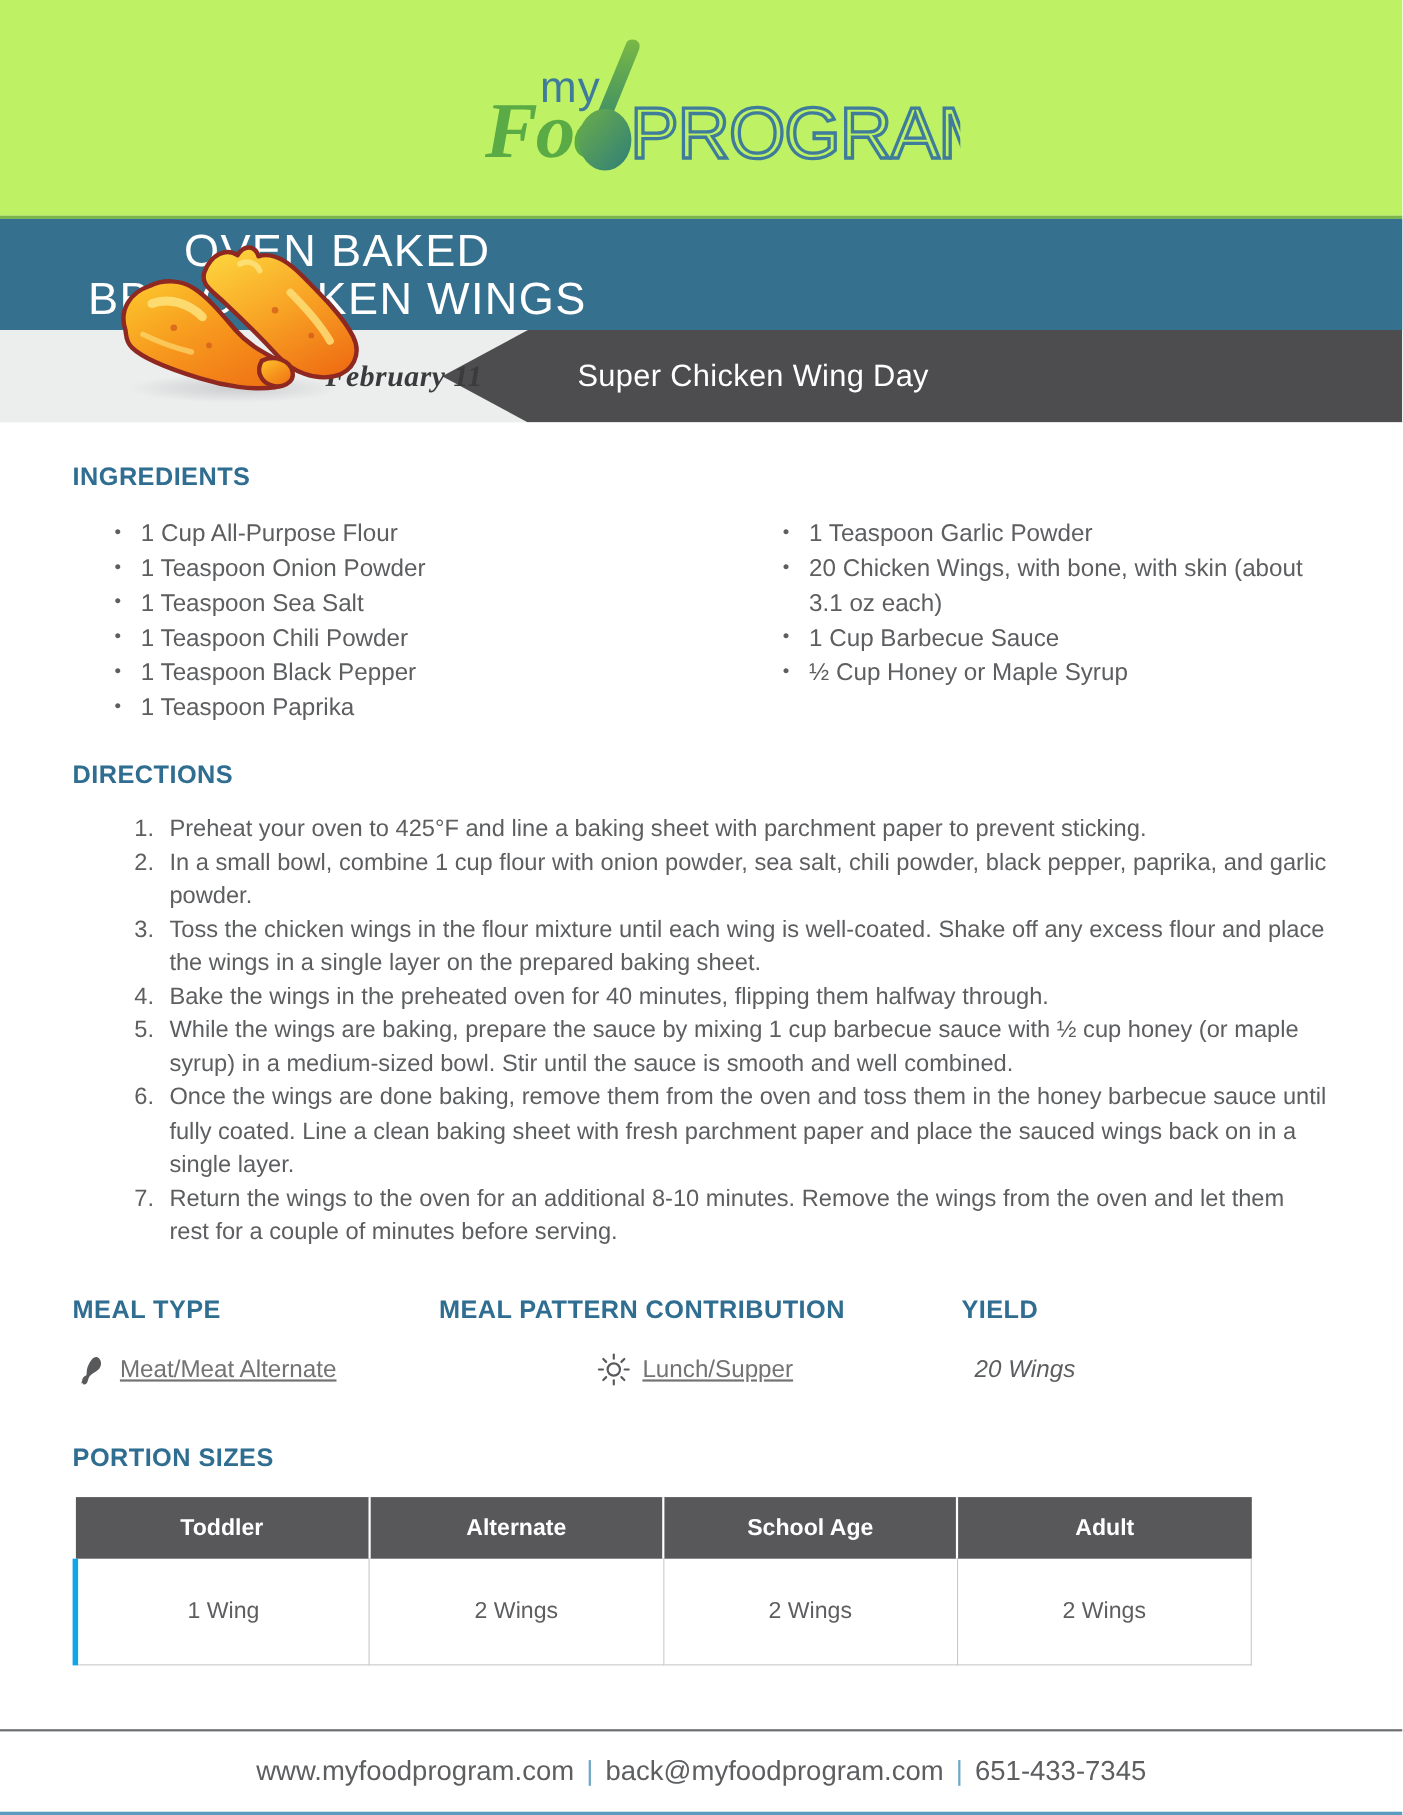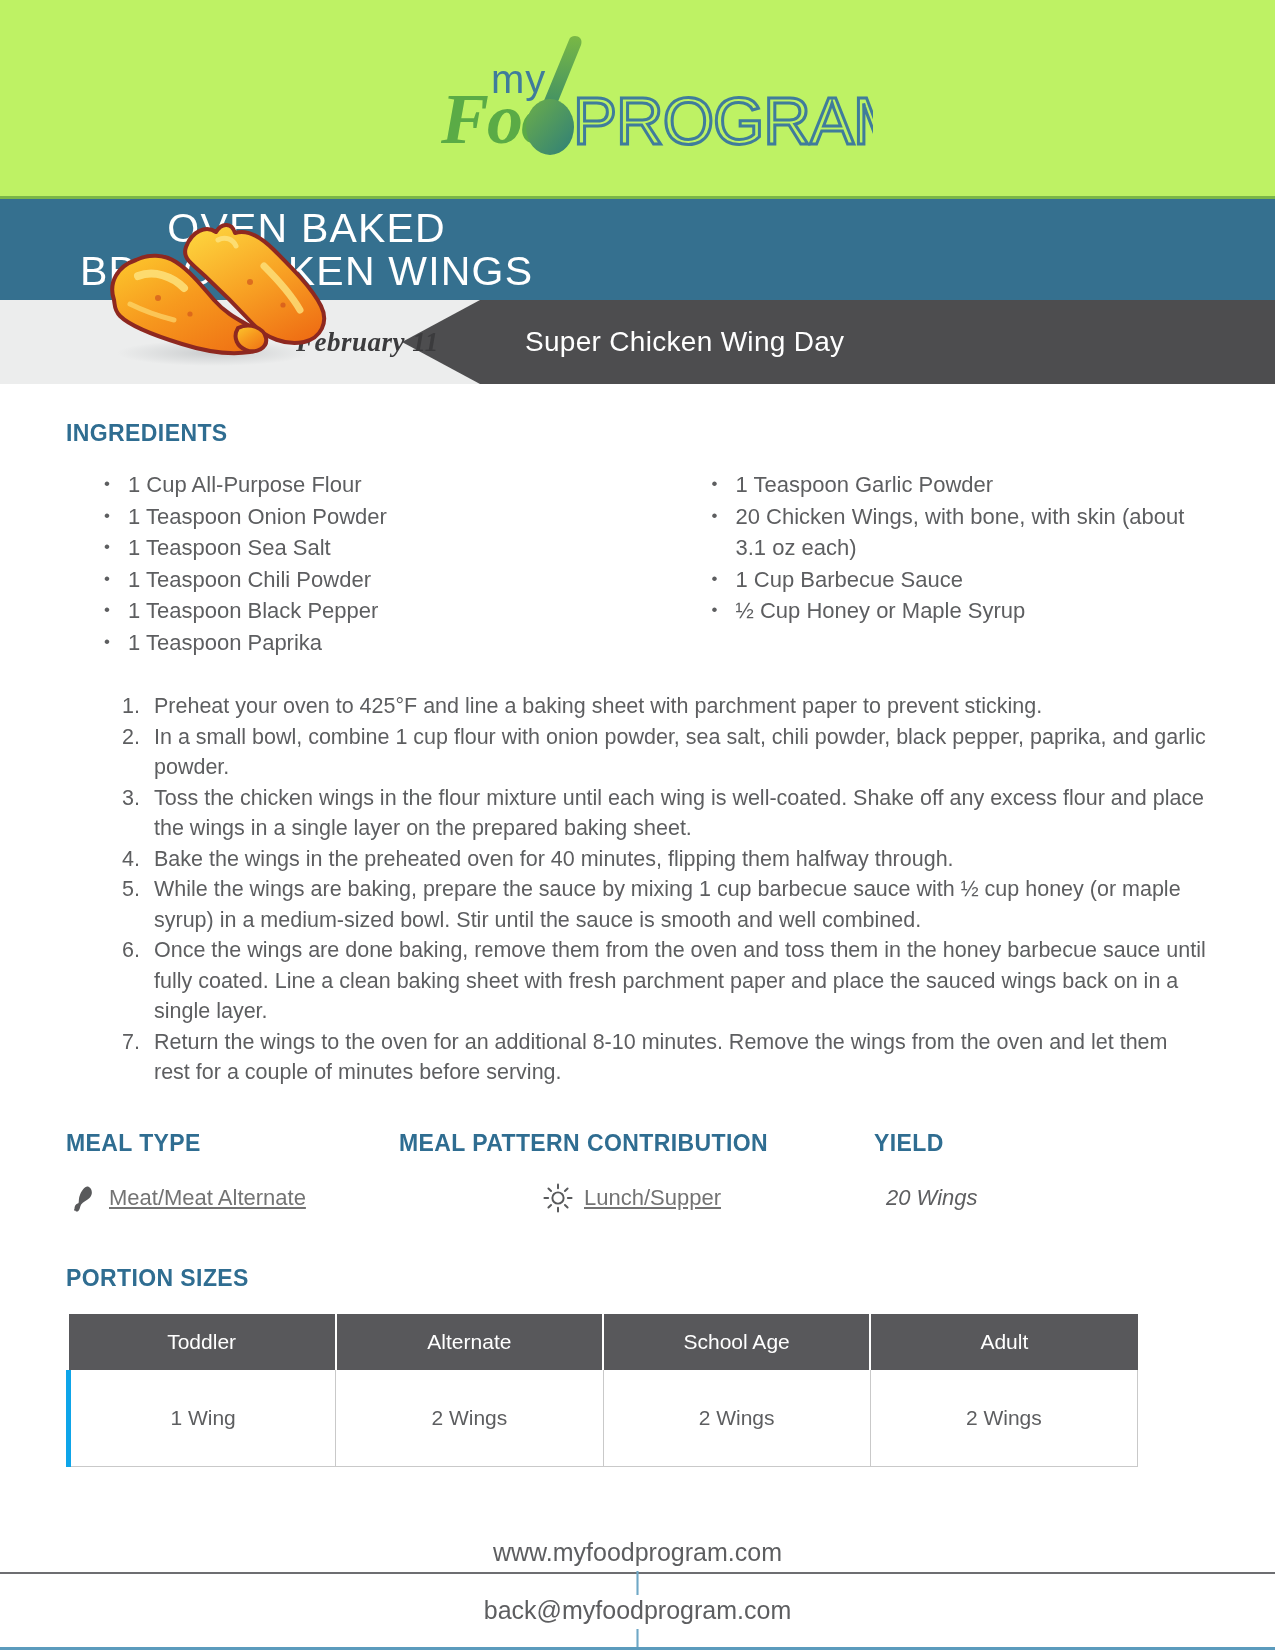--- a/index.html
+++ b/index.html
@@ -208,21 +208,21 @@
   table.portions {
     width: 1072px;
     border-collapse: collapse;
     margin-top: 22px;
     table-layout: fixed;
   }
   table.portions th {
     background: #58585b;
     color: #ffffff;
     font-size: 21px;
-    font-weight: 400;
+    font-weight: 700;
     padding: 16px 0;
     border-right: 2px solid #ffffff;
   }
   table.portions th:last-child { border-right: none; }
   table.portions td {
     font-size: 21px;
     font-weight: 300;
     color: #5d5e60;
     text-align: center;
     padding: 36px 0;
@@ -246,21 +246,20 @@
     right: 0;
     bottom: 10px;
     height: 60px;
     display: flex;
     align-items: center;
     justify-content: center;
     gap: 0;
     font-size: 25px;
     color: #5d5e60;
     font-weight: 300;
-    flex-direction: column;
   }
   .footer .sep {
     color: #6fa8c6;
     margin: 0 11px;
     font-weight: 300;
   }
   .bottom-blue {
     position: absolute;
     left: 0; right: 0; bottom: 0;
     height: 3px;
@@ -376,20 +375,21 @@
           <li>1 Teaspoon Garlic Powder</li>
           <li>20 Chicken Wings, with bone, with skin (about 3.1 oz each)</li>
           <li>1 Cup Barbecue Sauce</li>
           <li>½ Cup Honey or Maple Syrup</li>
         </ul>
       </div>
     </div>
   </div>
 
   <div id="directions-section">
+    <div class="sec-head">DIRECTIONS</div>
     <ol class="dir-list">
       <li>Preheat your oven to 425°F and line a baking sheet with parchment paper to prevent sticking.</li>
       <li>In a small bowl, combine 1 cup flour with onion powder, sea salt, chili powder, black pepper, paprika, and garlic powder.</li>
       <li>Toss the chicken wings in the flour mixture until each wing is well-coated. Shake off any excess flour and place the wings in a single layer on the prepared baking sheet.</li>
       <li>Bake the wings in the preheated oven for 40 minutes, flipping them halfway through.</li>
       <li>While the wings are baking, prepare the sauce by mixing 1 cup barbecue sauce with ½ cup honey (or maple syrup) in a medium-sized bowl. Stir until the sauce is smooth and well combined.</li>
       <li>Once the wings are done baking, remove them from the oven and toss them in the honey barbecue sauce until fully coated. Line a clean baking sheet with fresh parchment paper and place the sauced wings back on in a single layer.</li>
       <li>Return the wings to the oven for an additional 8-10 minutes. Remove the wings from the oven and let them rest for a couple of minutes before serving.</li>
     </ol>
   </div>

